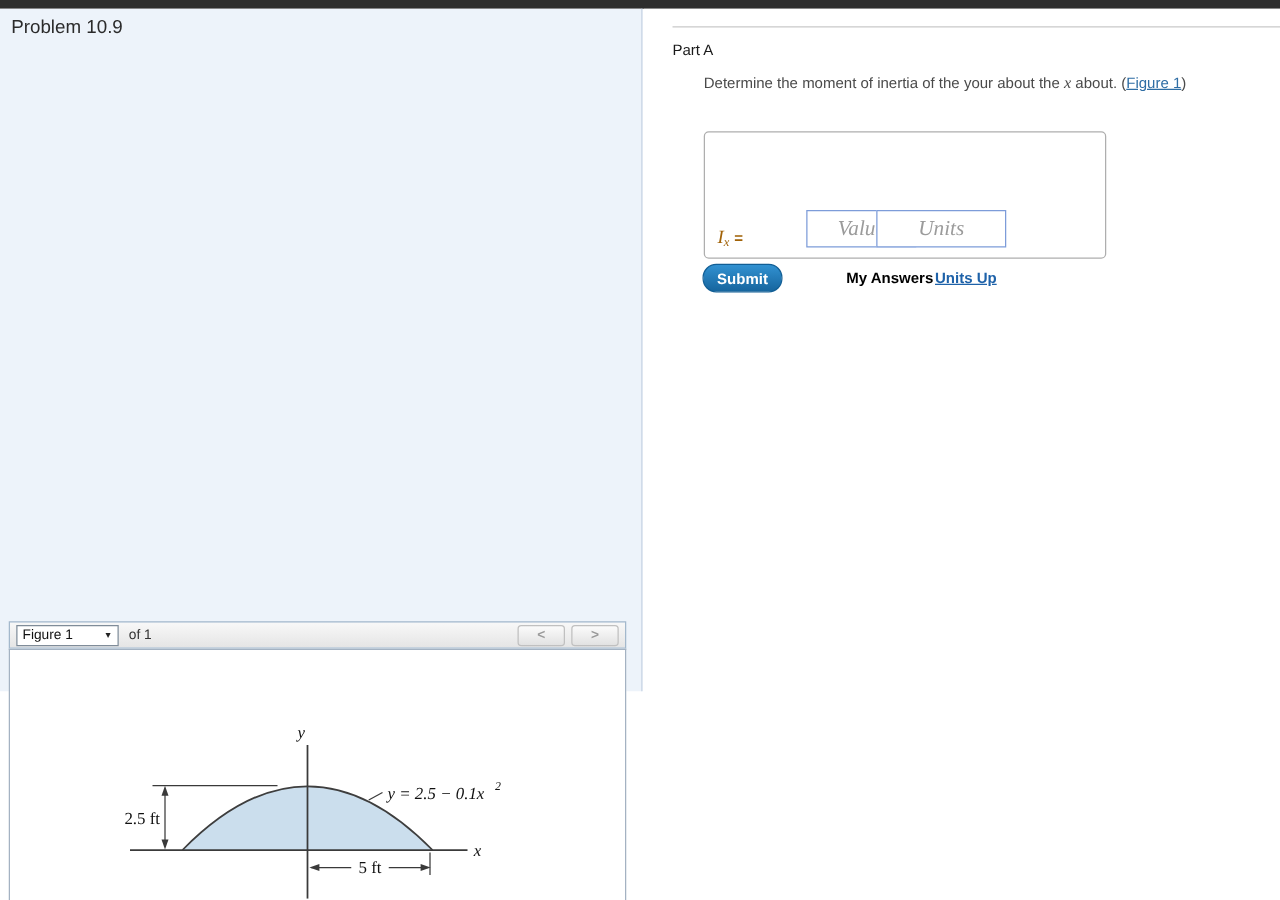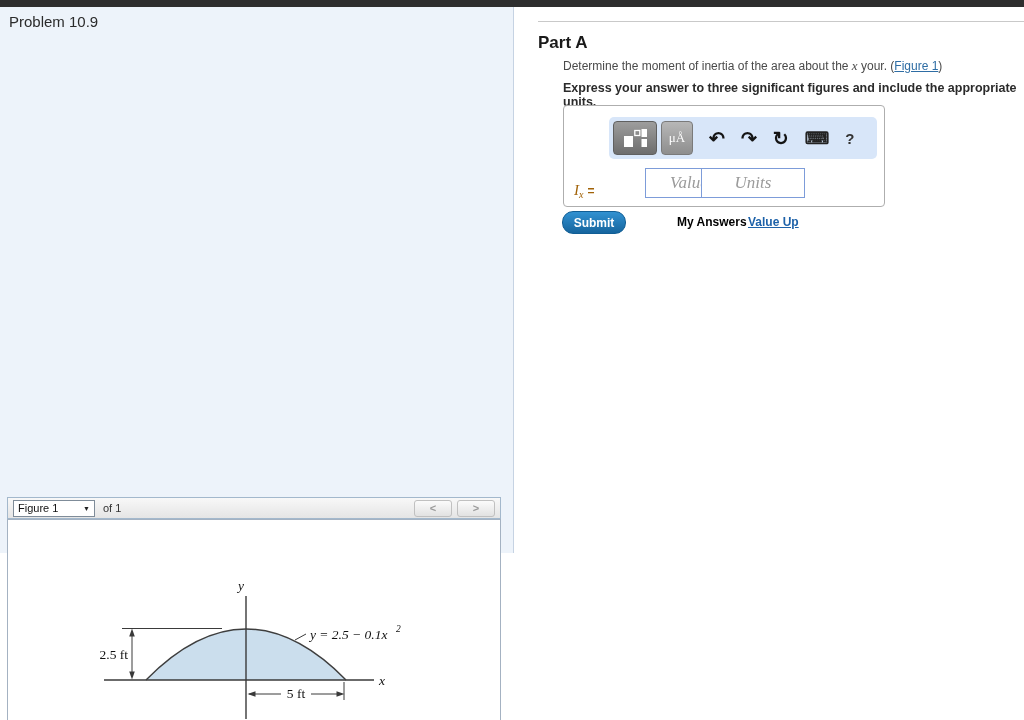--- a/index.html
+++ b/index.html
@@ -34,21 +34,21 @@
   .curve { stroke:#3e3e3e; stroke-width:1.4; fill:none; }
   .dim   { stroke:#3a3a3a; stroke-width:1; }
   .ah    { fill:#3a3a3a; }
   .ser   { font-family:"Liberation Serif", serif; font-size:13.5px; fill:#111; }
   .ital  { font-style:italic; }
   .sup   { font-size:9.5px; }
 
   
   .right-panel { position:absolute; left:515px; top:7px; width:509px; height:713px; background:#fff; }
   .rule { position:absolute; left:23px; top:14px; right:0; height:1px; background:#c9c9c9; }
-  .part-heading { position:absolute; left:23px; top:26px; font-size:17px; font-weight:bold; color:#1a1a1a; }
+  .part-heading { position:absolute; left:23px; top:26px; font-size:12px; font-weight:normal; color:#1a1a1a; }
   .question { position:absolute; left:48px; top:51px; font-size:12px; color:#4a4a4a; }
   .mvar { font-family:"Liberation Serif", serif; font-style:italic; font-size:13px; }
   .figlink { color:#2e6da4; text-decoration:underline; cursor:pointer; }
   .instruction { position:absolute; left:48px; top:74px; font-size:12.5px; font-weight:bold; color:#2b2b2b; }
 
   .answer-box { position:absolute; left:48px; top:98px; width:322px; height:102px;
                 background:#fff; border:1px solid #aeaeae; border-radius:4px; }
   .eq-toolbar { position:absolute; left:45px; top:11px; width:268px; height:42px;
                 background:#d8e6f9; border-radius:5px; display:flex; align-items:center;
                 padding-left:4px; }
@@ -132,47 +132,30 @@
         <text class="ser ital sup" x="388" y="112">2</text>
       </svg>
     </div>
   </div>
 
   <div class="right-panel">
     <div class="rule"></div>
     <div class="part-heading">Part A</div>
 
     <div class="question">
-      <span>Determine the moment of inertia of the area about the </span><span class="mvar">x</span><span> your. (</span><a class="figlink">Figure 1</a><span>)</span>
+      <span>Determine the moment of inertia of the your about the </span><span class="mvar">x</span><span> about. (</span><a class="figlink">Figure 1</a><span>)</span>
     </div>
 
-    <div class="instruction">Express your answer to three significant figures and include the appropriate units.</div>
 
     <div class="answer-box">
-      <div class="eq-toolbar">
-        <div class="tbtn tbtn1">
-          <svg width="26" height="22" viewBox="0 0 26 22">
-            <rect x="2" y="9" width="9" height="11" fill="#fff"></rect>
-            <rect x="12.8" y="3.5" width="5" height="5" fill="none" stroke="#fff" stroke-width="1.3"></rect>
-            <rect x="19.5" y="2" width="5.5" height="8" fill="#fff"></rect>
-            <rect x="19.5" y="12" width="5.5" height="8" fill="#fff"></rect>
-          </svg>
-        </div>
-        <div class="tbtn tbtn2">μÅ</div>
-        <span class="ticon">↶</span>
-        <span class="ticon">↷</span>
-        <span class="ticon">↻</span>
-        <span class="ticon kbd">⌨</span>
-        <span class="ticon help">?</span>
-      </div>
 
       <div class="ans-label">
         <span class="ivar">I</span><span class="isub">x</span><span class="ieq">=</span>
       </div>
       <input class="ansfield f-value" placeholder="Value" style="">
       <input class="ansfield f-units" placeholder="Units" style="">
     </div>
 
     <div class="submit-btn">Submit</div>
     <span class="my-answers">My Answers</span>
-    <a class="give-up">Value Up</a>
+    <a class="give-up">Units Up</a>
   </div>
 </div>
 
 </body></html>

